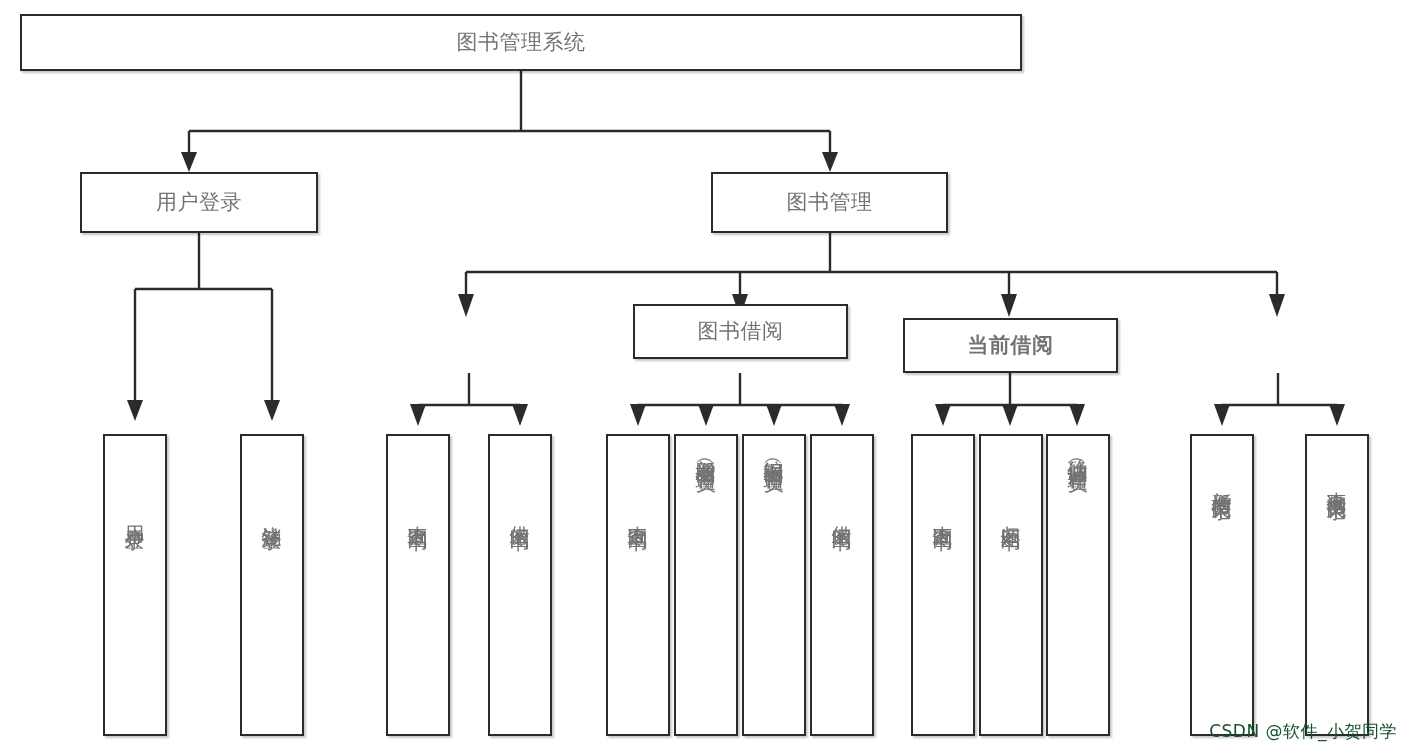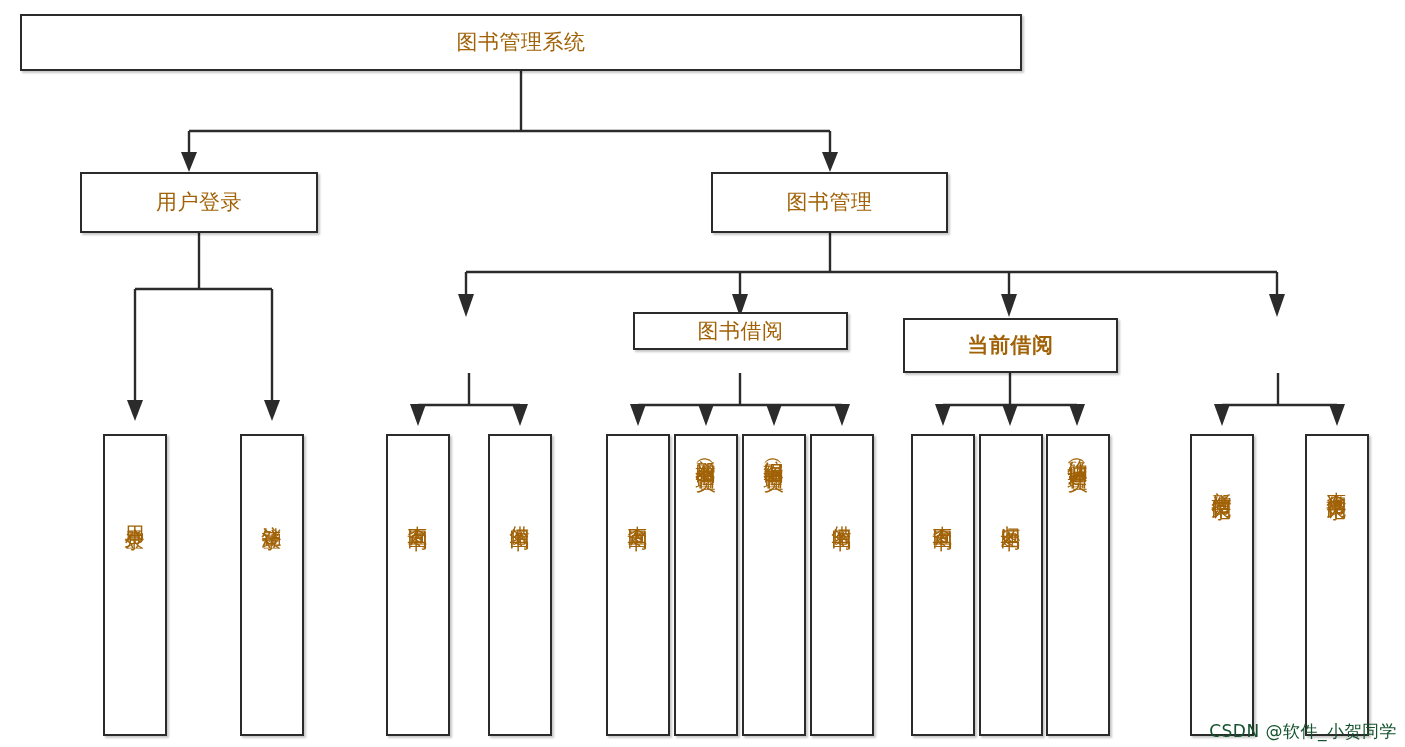--- a/index.html
+++ b/index.html
@@ -27,21 +27,21 @@
     position: absolute;
     box-sizing: border-box;
     background: #ffffff;
     border: 2.5px solid #2b2b2b;
     box-shadow: 2px 2px 2px rgba(0,0,0,0.22);
     display: flex;
     align-items: center;
     justify-content: center;
   }
   .node .label {
-    color: #a16207;
+    color: #737373;
     font-size: 21px;
     line-height: 1.18;
     letter-spacing: 0.5px;
     white-space: nowrap;
     text-align: center;
     user-select: none;
   }
   
   .node.vertical {
     align-items: flex-start;
@@ -161,21 +161,21 @@
 
   <div class="node" style="left:80px; top:172px; width:238px; height:61px;">
     <span class="label">用户登录</span>
   </div>
 
   <div class="node" style="left:711px; top:172px; width:237px; height:61px;">
     <span class="label">图书管理</span>
   </div>
 
 
-  <div class="node" style="left:633px; top:312px; width:215px; height:38px;">
+  <div class="node" style="left:633px; top:304px; width:215px; height:55px;">
     <span class="label">图书借阅</span>
   </div>
 
   <div class="node" style="left:903px; top:318px; width:215px; height:55px;font-weight:bold;">
     <span class="label">当前借阅</span>
   </div>
 
 
   <div class="node vertical" style="left:103px; top:434px; width:64px; height:302px; padding-top:74px;">
     <span class="label">用户登录</span>

